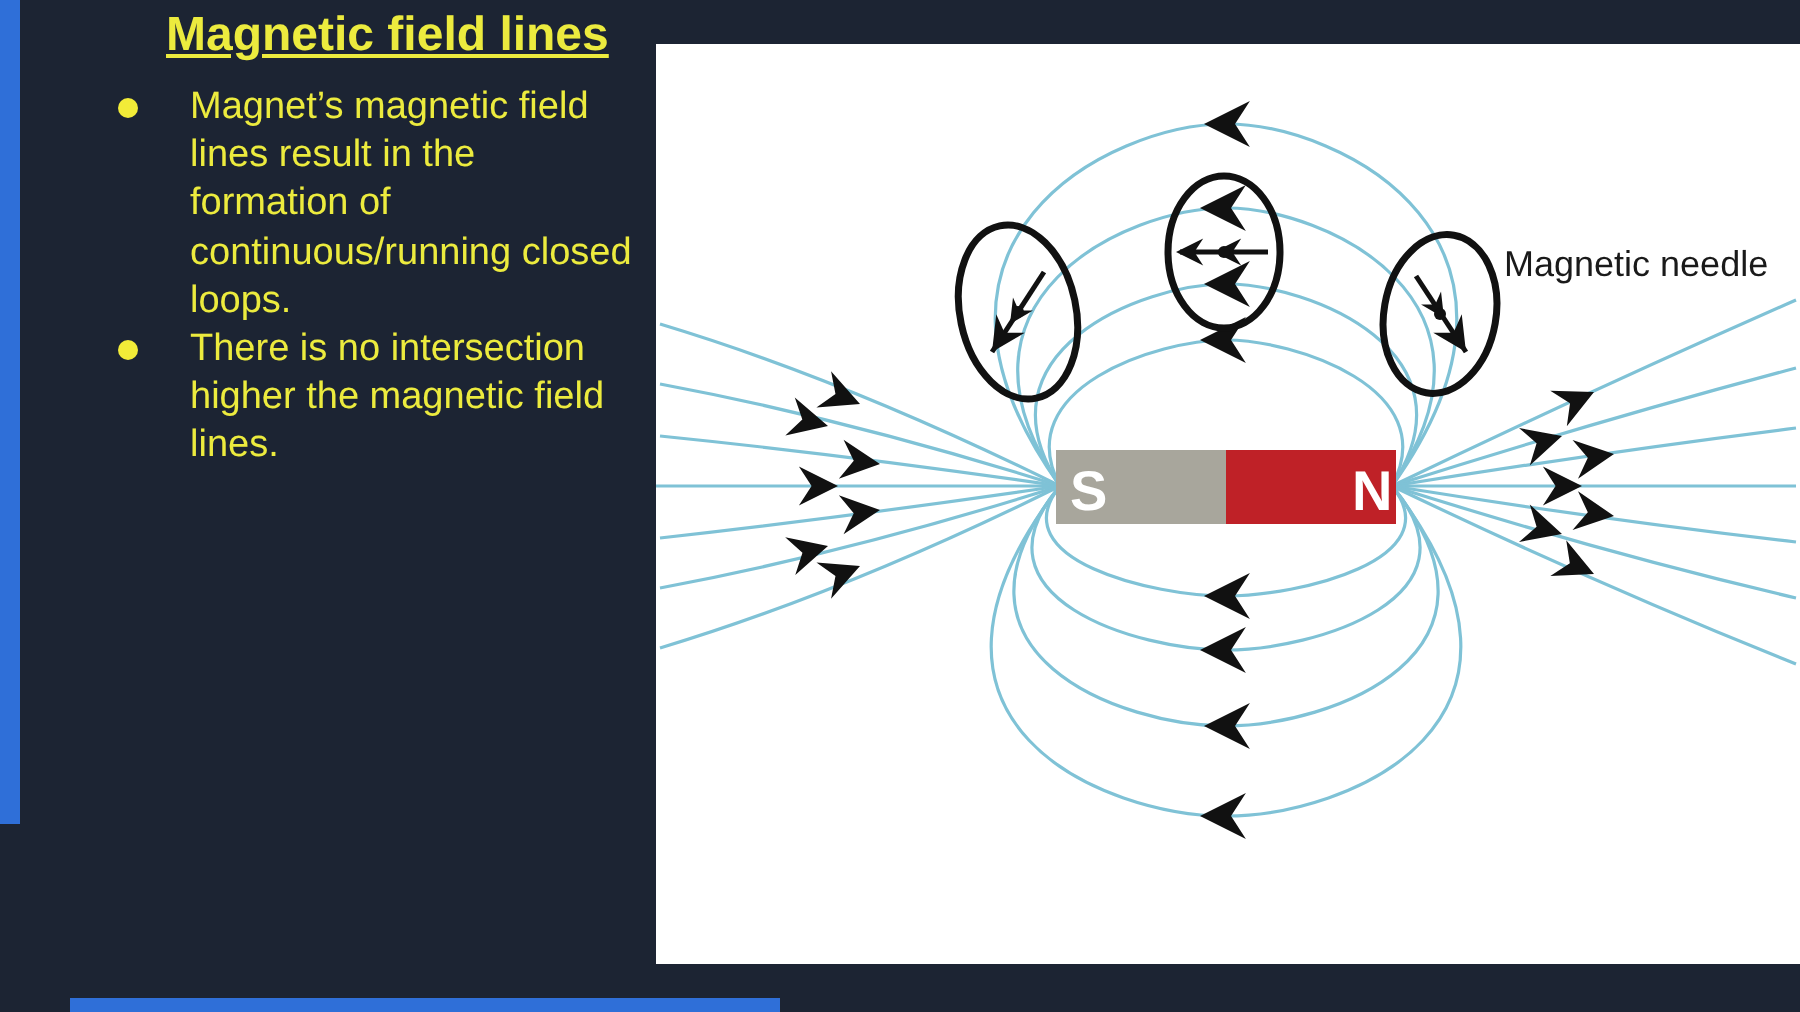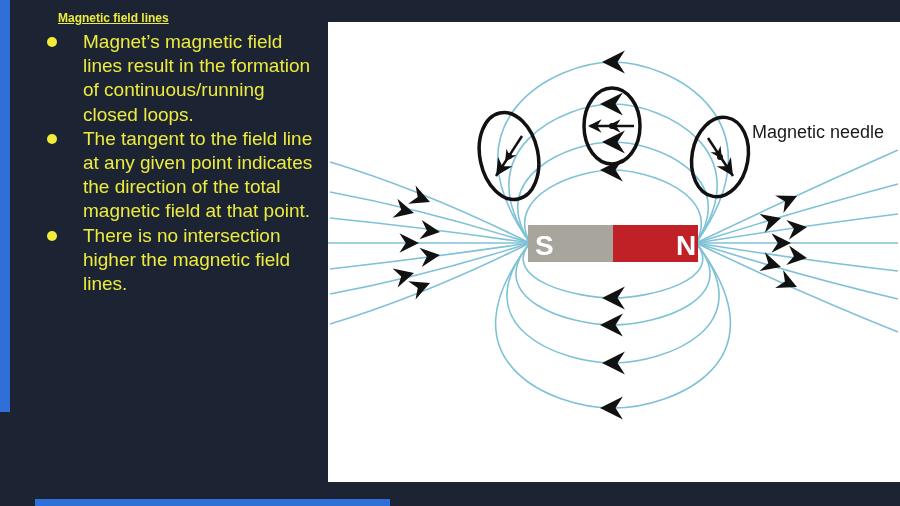--- a/index.html
+++ b/index.html
@@ -5,24 +5,24 @@
   html,body{margin:0;padding:0;}
   body{
     width:900px;height:506px;position:relative;overflow:hidden;
     background:#1c2433;
     font-family:"Liberation Sans",sans-serif;
   }
   .accent-left{position:absolute;left:0;top:0;width:10px;height:412px;background:#2f6fd8;}
   .accent-bottom{position:absolute;left:35px;top:499px;width:355px;height:7px;background:#2f6fd8;}
   .text-col{position:absolute;left:28px;top:6px;width:302px;color:#eceb3e;}
   .slide-title{
-    margin:0 0 0 30px;font-size:12px;font-weight:bold;line-height:24px;
+    margin:0 0 0 55px;font-size:24px;font-weight:bold;line-height:24px;
     text-decoration:underline;
   }
-  ul.bullets{list-style:none;margin:0;padding:0;}
+  ul.bullets{list-style:none;margin:12px;padding:0;}
   ul.bullets li{display:flex;align-items:flex-start;padding-left:19px;
     font-size:19px;line-height:24.2px;}
   .dot{flex:0 0 10px;width:10px;height:10px;border-radius:50%;background:#f2ec38;
     margin-top:7px;margin-right:26px;}
   .btext{width:238px;}
   .panel{position:absolute;left:328px;top:22px;width:572px;height:460px;background:#ffffff;}
   .fl{stroke:#7fc2d6;stroke-width:1.6;fill:none;}
   .ink{fill:#111111;}
   .needle{stroke:#111111;stroke-width:2.5;}
   .compass{fill:none;stroke:#111111;stroke-width:3.5;}
@@ -34,24 +34,20 @@
 
 <div class="accent-left"></div>
 <div class="accent-bottom"></div>
 
 <div class="text-col">
   <h1 class="slide-title">Magnetic field lines</h1>
   <ul class="bullets">
     <li>
       <span class="dot"></span>
       <span class="btext">Magnet’s magnetic field lines result in the formation of continuous/running closed loops.</span>
-    </li>
-    <li>
-      <span class="dot"></span>
-      <span class="btext">The tangent to the field line at any given point indicates the direction of the total magnetic field at that point.</span>
     </li>
     <li>
       <span class="dot"></span>
       <span class="btext">There is no intersection higher the magnetic field lines.</span>
     </li>
   </ul>
 </div>
 
 <div class="panel">
   <svg width="572" height="460" viewBox="0 0 572 460">

